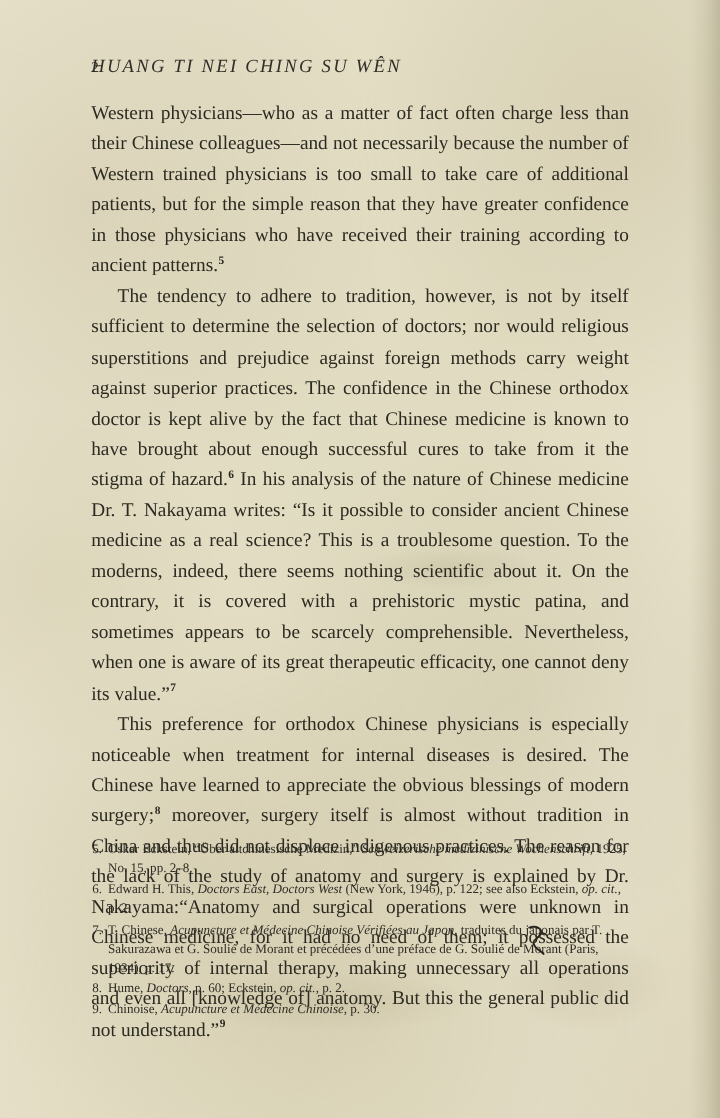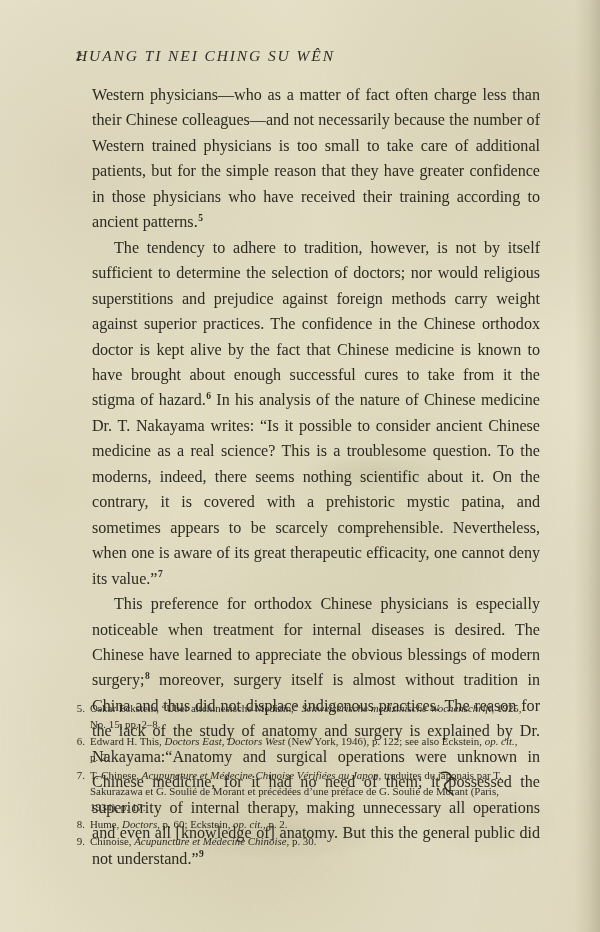--- a/index.html
+++ b/index.html
@@ -77,21 +77,21 @@
     font-size: 15.5px;
     letter-spacing: 1.9px;
     color: #302e26;
     padding-right: 26px;
   }
 
   
   .body-block {
     position: absolute;
     top: 82px;
-    left: 92px;
+    left: 76px;
     width: 448px;
   }
 
   p.para {
     margin: 0 0 0 0;
     font-size: 16.1px;
     line-height: 25.45px;
     text-align: justify;
     text-indent: 22px;
     color: #2c2a21;

